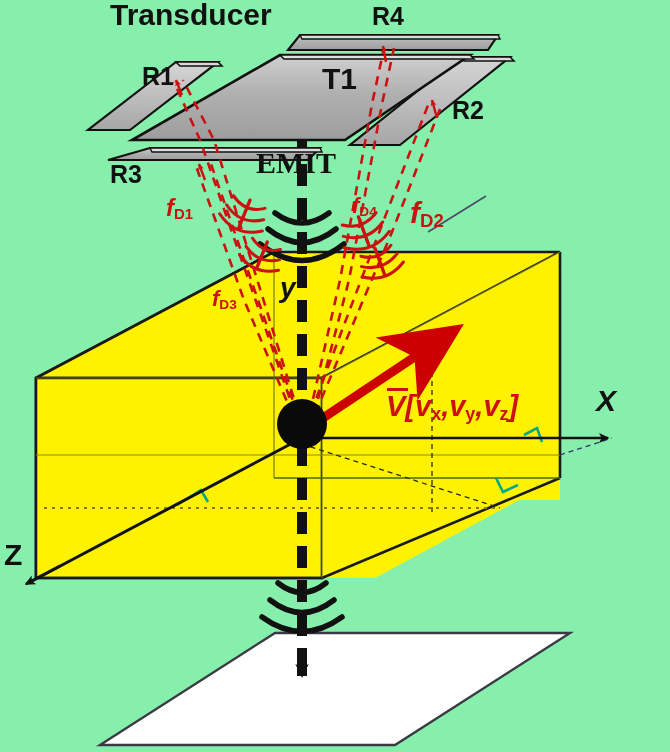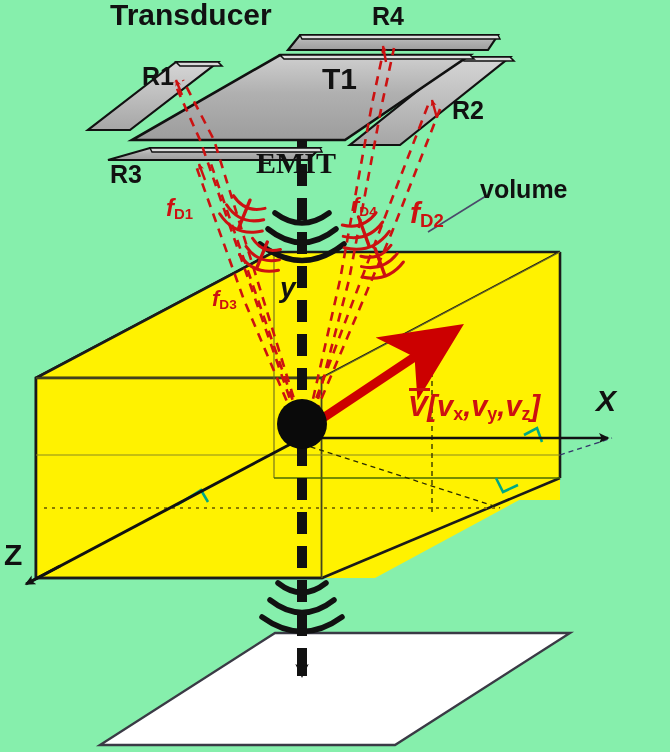--- a/index.html
+++ b/index.html
@@ -201,21 +201,20 @@
   </g>
 
   <line x1="302" y1="432" x2="434" y2="344" stroke="#cc0000" stroke-width="9" marker-end="url(#arrVec)" stroke-linecap="butt"></line>
 
   <circle cx="302" cy="424" r="25" fill="#0a0a0a"></circle>
 </svg>
 
 <div class="lbl blk" style="left:110px;top:-2px;font-size:30px;">Transducer</div>
 
 <div class="lbl blk" style="left:480px;top:176px;font-size:25px;line-height:1.05;">
-  <div>volume</div>
 </div>
 
 <div class="lbl blk" style="left:126px;top:62px;font-size:25px;margin-left:16px;">R1</div>
 <div class="lbl blk" style="left:452px;top:96px;font-size:25px;text-align:right;">R2</div>
 <div class="lbl blk" style="left:110px;top:160px;font-size:25px;">R3</div>
 <div class="lbl blk" style="left:372px;top:2px;font-size:25px;text-align:center;">R4</div>
 
 <div class="lbl blk" style="left:274px;top:62px;font-size:30px;margin-left:48px;">T1</div>
 
 <div class="lbl blk" style="left:256px;top:146px;font-size:30px;font-family:Liberation Serif, serif;">EMIT</div>
@@ -230,21 +229,21 @@
   <span class="it">f</span><span class="sub">D3</span>
 </div>
 <div class="lbl red" style="left:352px;top:156px;font-size:22px;margin-top:37px;">
   <span class="it">f</span><span class="sub">D4</span>
 </div>
 
 <div class="lbl blk it" style="left:280px;top:272px;font-size:28px;">y</div>
 <div class="lbl blk it" style="left:596px;top:384px;font-size:30px;">X</div>
 <div class="lbl blk" style="left:4px;top:538px;font-size:30px;">Z</div>
 
-<div class="lbl red it" style="left:408px;top:390px;font-size:29px;">
+<div class="lbl red it" style="left:386px;top:390px;font-size:29px;">
   <span style="display:inline-block;position:relative;">
     <span style="position:absolute;left:1px;top:-0.07em;width:0.72em;height:3px;
                  background:#cc1111;"></span>
     <span>V</span>
   </span><span>[</span><span>v</span><span class="sub">x</span><span>,</span><span>v</span><span class="sub">y</span><span>,</span><span>v</span><span class="sub">z</span><span>]</span>
 </div>
 
 </div>
 
 </body></html>

